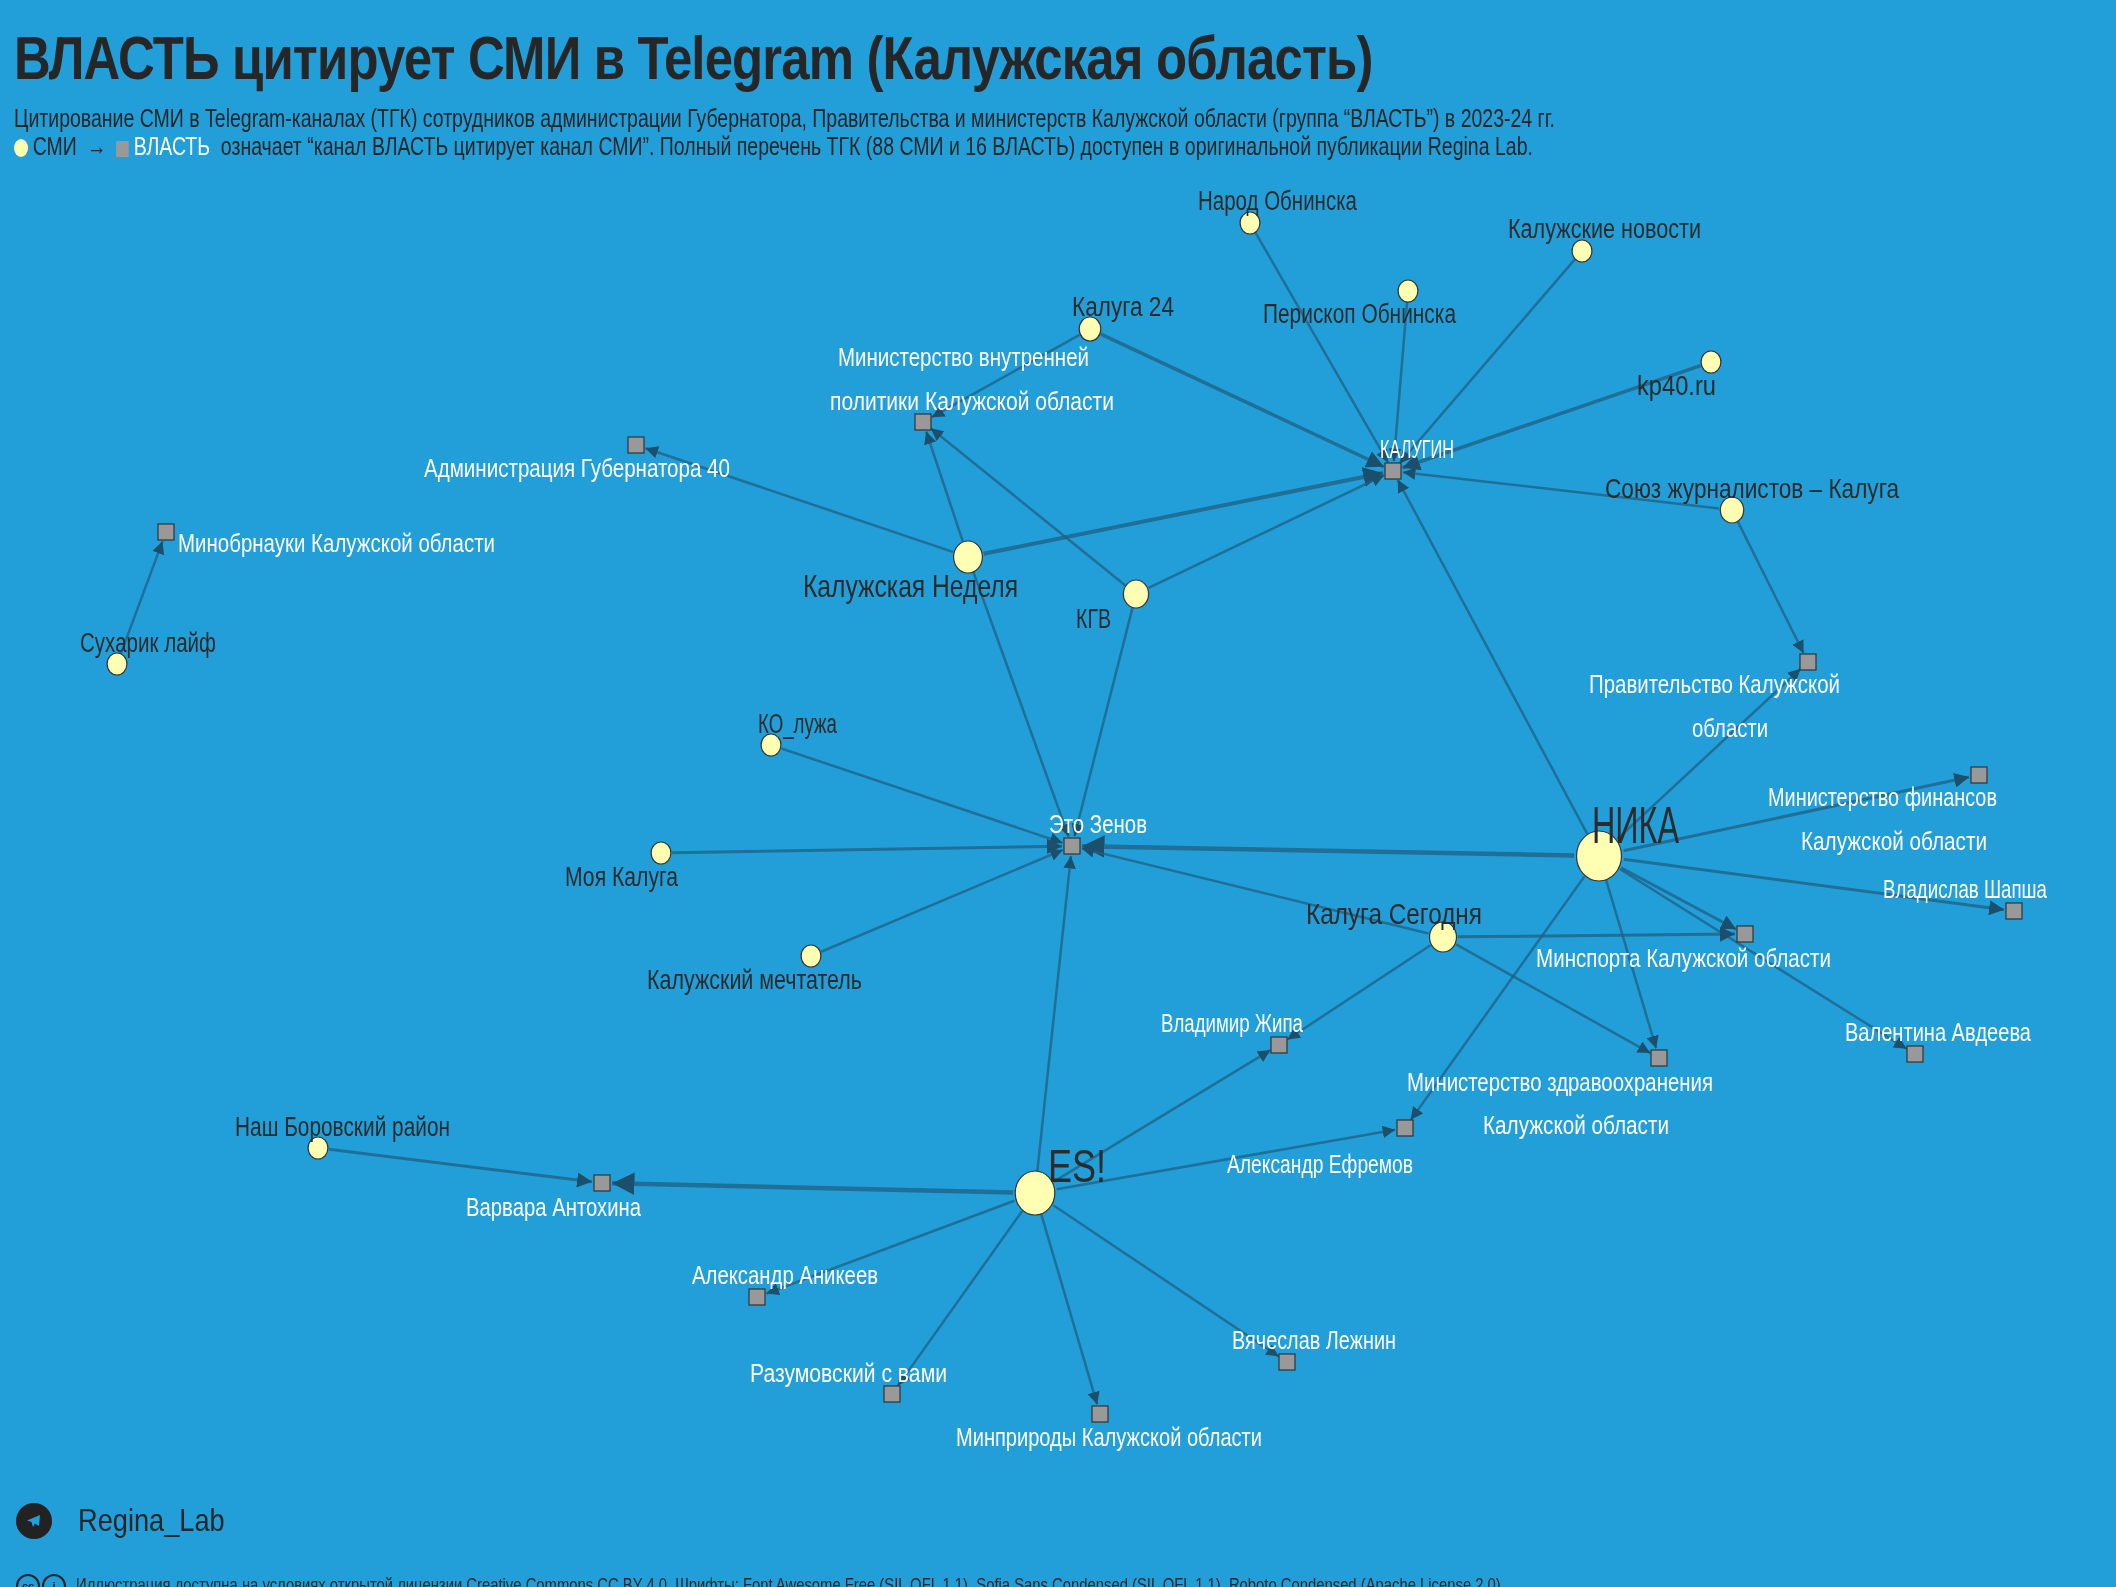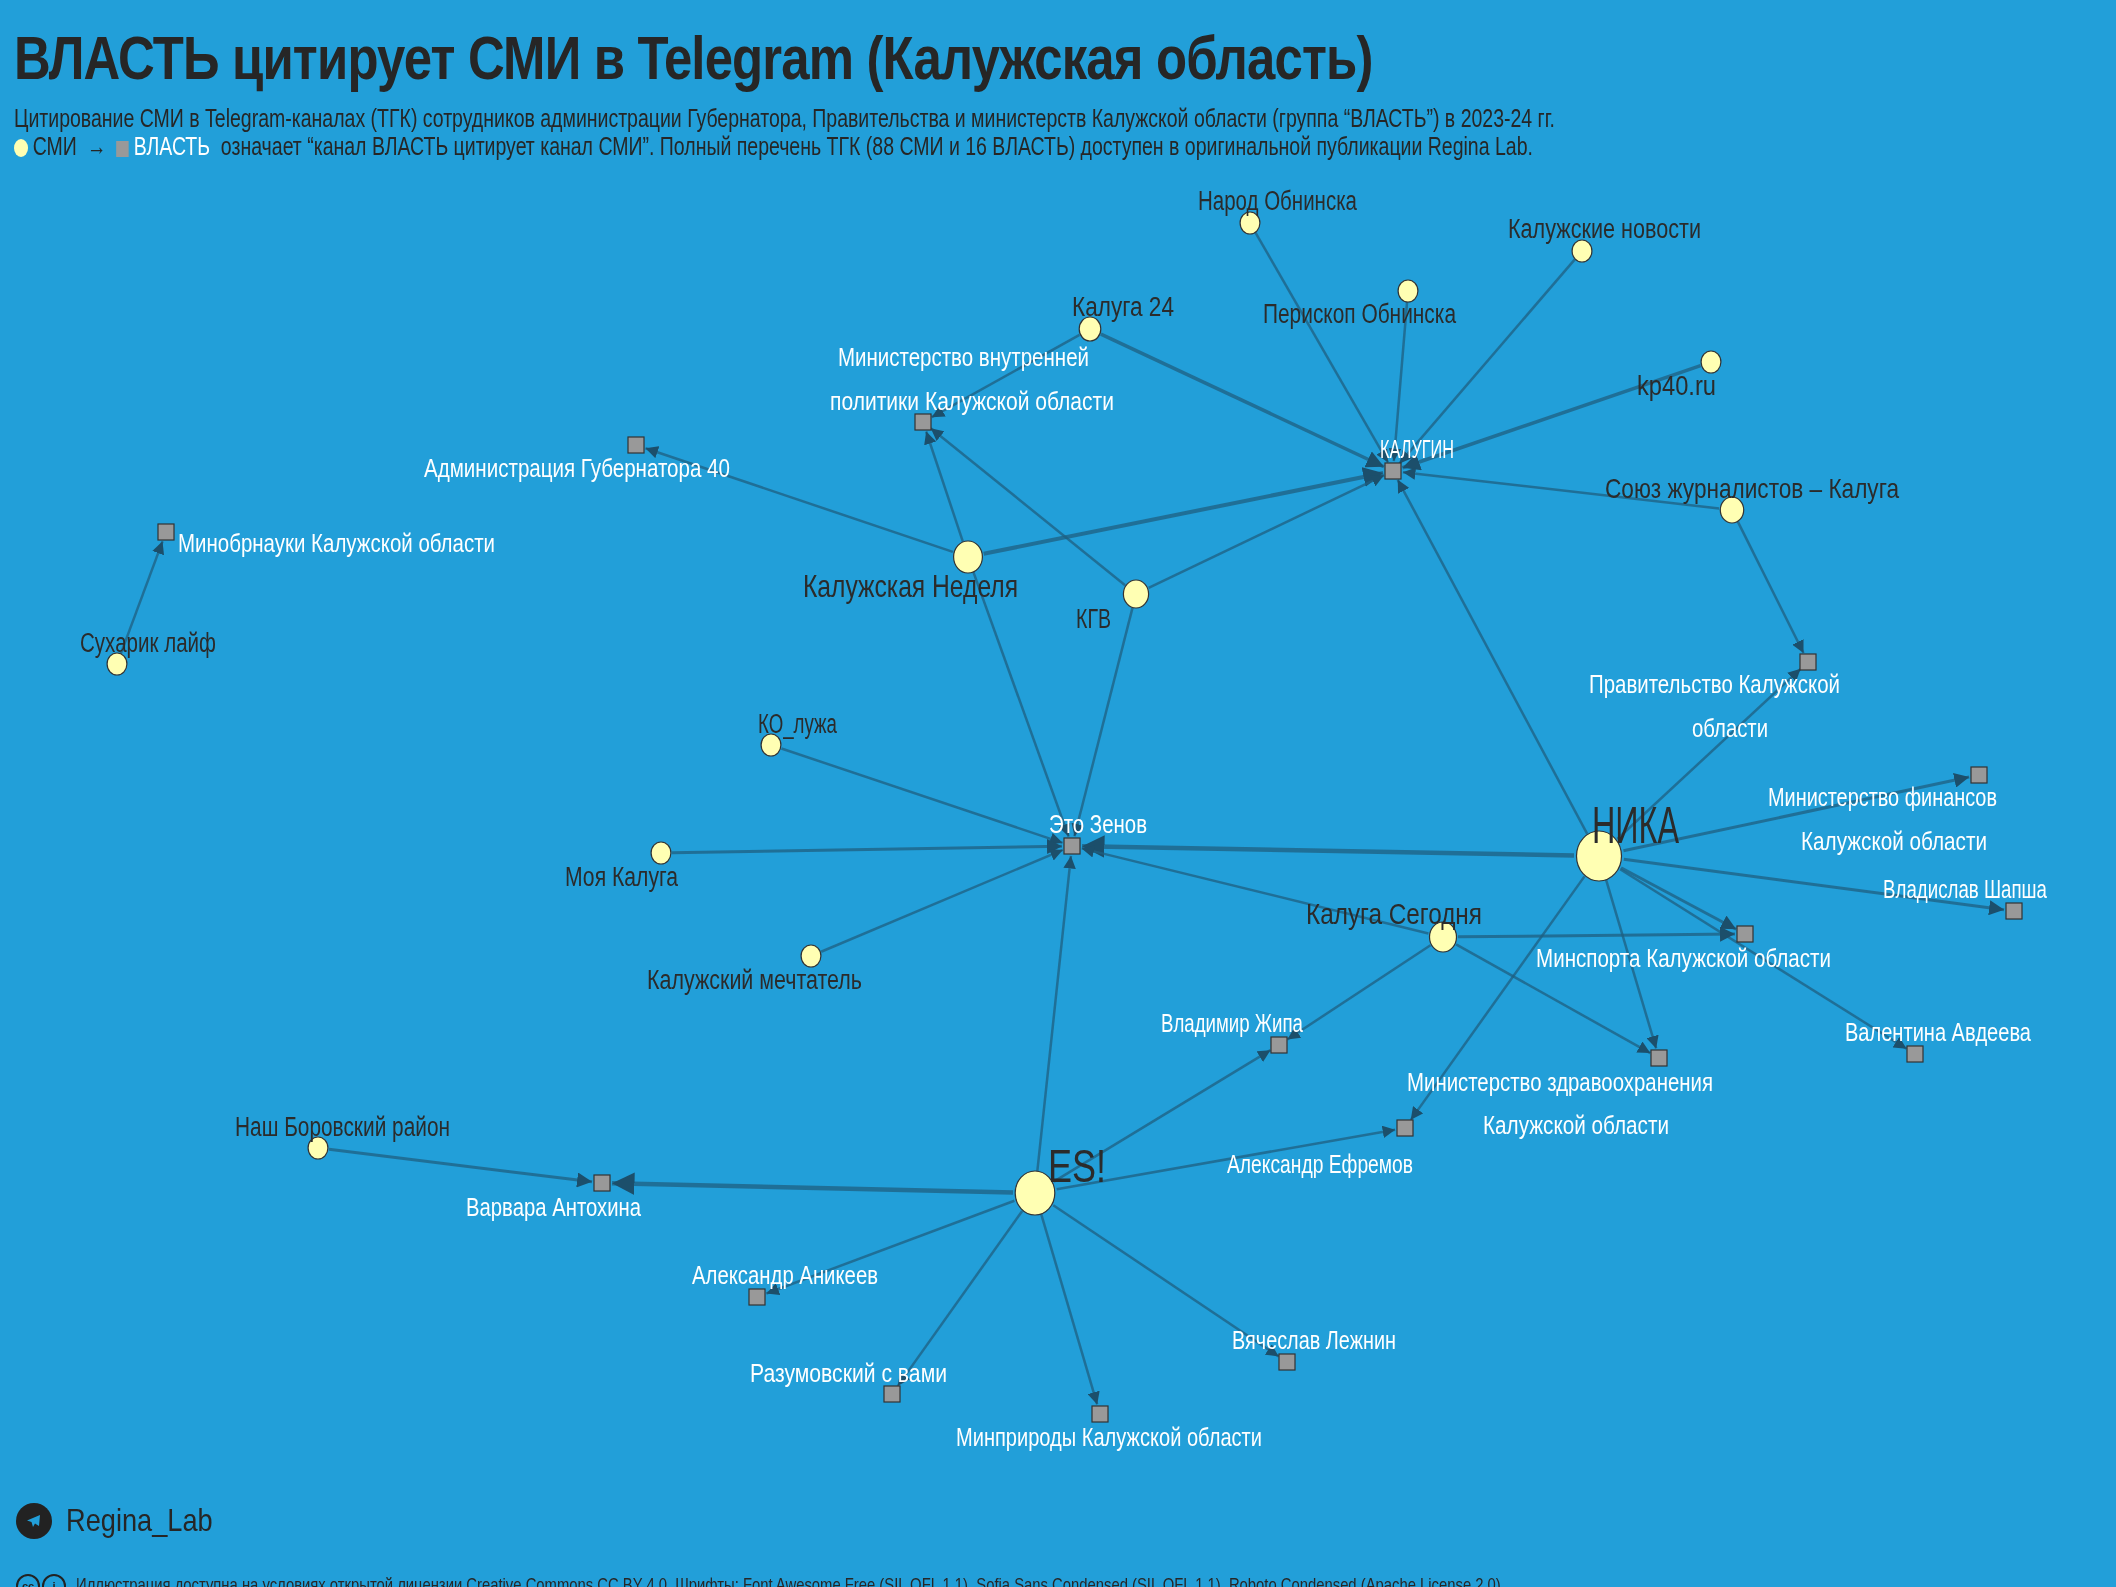--- a/index.html
+++ b/index.html
@@ -7,21 +7,21 @@
   .title{position:absolute;left:14px;top:22px;font-size:62px;font-weight:bold;letter-spacing:-1px;color:#262626;transform:scaleX(0.82);transform-origin:left top;white-space:nowrap;}
   .sub{position:absolute;left:14px;font-size:25px;color:#262626;transform:scaleX(0.78);transform-origin:left top;white-space:nowrap;}
   .sub1{top:104px;}
   .sub2{top:132px;}
   .legend-dot{display:inline-block;width:18px;height:18px;border-radius:50%;background:#ffffb3;vertical-align:-2px;margin-right:6px;}
   .legend-sq{display:inline-block;width:16px;height:16px;background:#999;vertical-align:-2px;margin-right:6px;}
   .legend-white{color:#fff;}
   svg.graph{position:absolute;left:0;top:0;}
   .lbl-smi{fill:#2b2b2b;font-family:"Liberation Sans",sans-serif;}
   .lbl-vl{fill:#ffffff;font-family:"Liberation Sans",sans-serif;}
-  .footer-brand{position:absolute;left:16px;top:1502px;display:flex;align-items:center;gap:14px;}
+  .footer-brand{position:absolute;left:16px;top:1502px;display:flex;align-items:center;gap:26px;}
   .tg-icon{width:36px;height:36px;border-radius:50%;background:#222;display:flex;align-items:center;justify-content:center;}
   .brand-text{font-size:32px;color:#262626;transform:scaleX(0.85);transform-origin:left center;}
   .footer-license{position:absolute;left:16px;top:1546px;display:flex;align-items:flex-start;gap:10px;margin-top:28px;}
   .cc-icons{display:flex;gap:2px;}
   .cc-circ{width:24px;height:24px;border:2px solid #222;border-radius:50%;font-size:11px;font-weight:bold;display:flex;align-items:center;justify-content:center;box-sizing:border-box;color:#222;}
   .license-text{font-size:19px;color:#262626;transform:scaleX(0.78);transform-origin:left center;white-space:nowrap;}
 </style>
 </head>
 <body>
 

